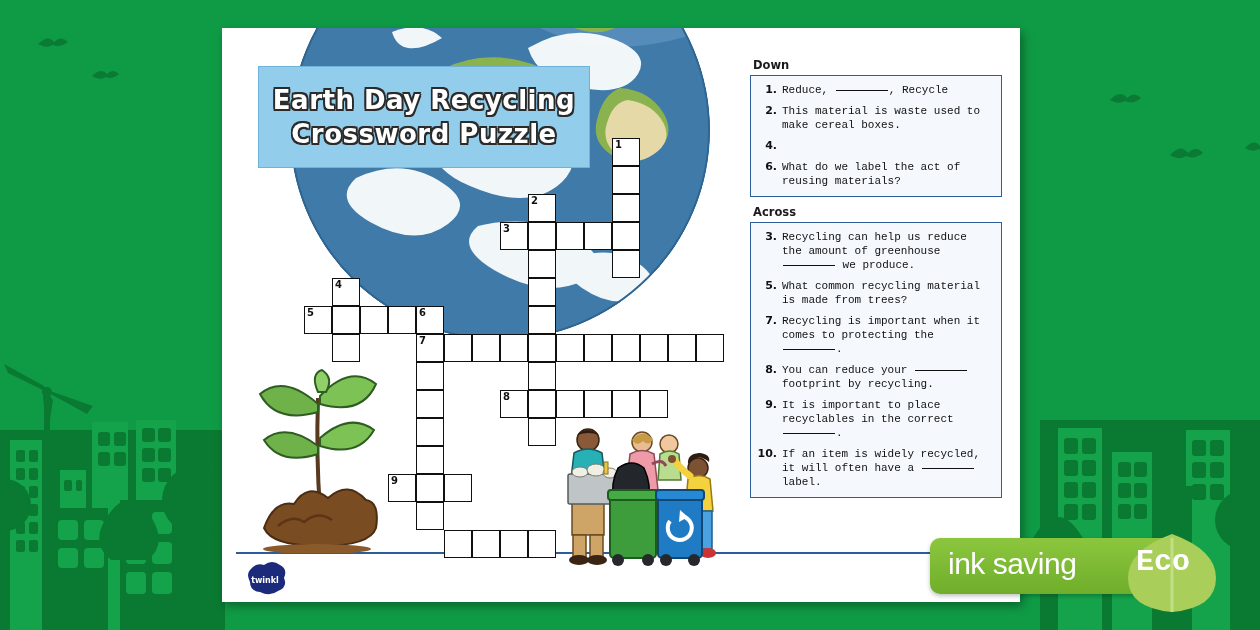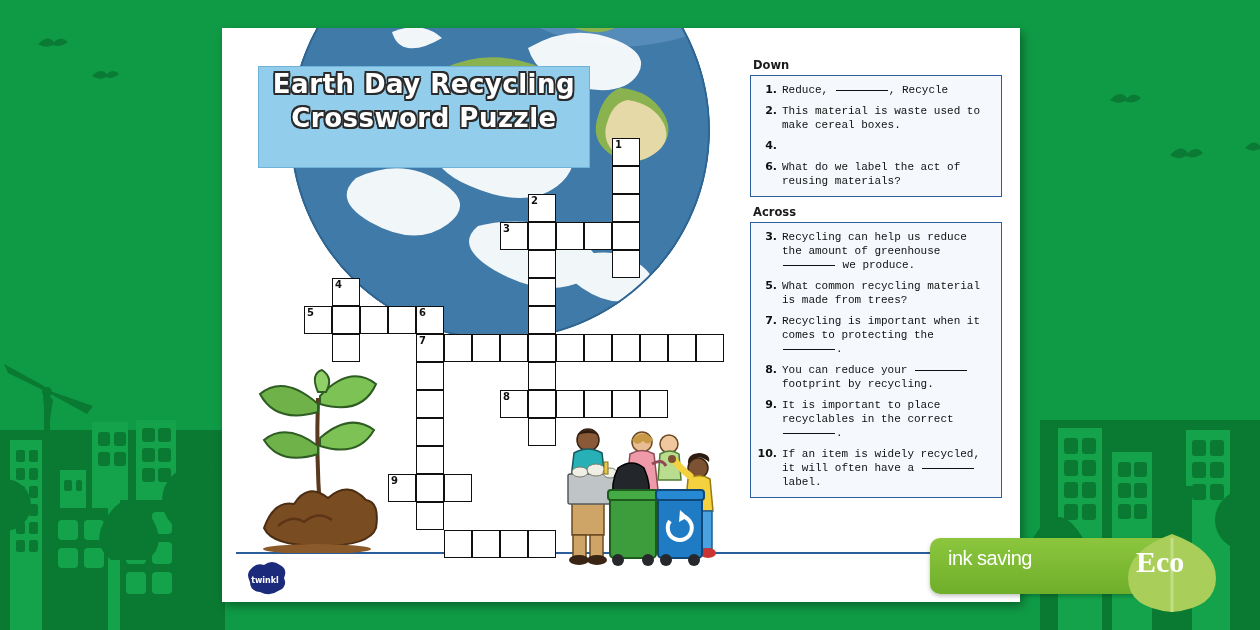--- a/index.html
+++ b/index.html
@@ -23,21 +23,21 @@
   .globe{
     position:absolute;left:68px;top:-108px;width:420px;height:420px;
     border-radius:50%;overflow:hidden;
   }
   .globe svg{display:block;}
 
   
   .title-banner{
     position:absolute;left:36px;top:38px;width:330px;height:100px;
     background:#93cdec;border:1px solid #6fb4d8;
-    display:flex;flex-direction:column;align-items:center;justify-content:flex-start;
+    display:flex;flex-direction:column;align-items:center;justify-content:center;
     z-index:6;
   }
   .title-banner div{
     font-family:"DejaVu Sans",sans-serif;
     font-weight:bold;font-size:26px;line-height:34px;color:#ffffff;
     letter-spacing:.5px;
     text-shadow:
       -1.6px -1.6px 0 #2b2b2b, 1.6px -1.6px 0 #2b2b2b,
       -1.6px  1.6px 0 #2b2b2b, 1.6px  1.6px 0 #2b2b2b,
        0 -1.8px 0 #2b2b2b, 0 1.8px 0 #2b2b2b,
@@ -101,26 +101,26 @@
   
   .eco{position:absolute;left:930px;top:536px;width:300px;height:75px;z-index:20;}
   .eco-pill{
     position:absolute;left:0;top:2px;width:250px;height:56px;
     background:linear-gradient(#8cc63e,#6fae2a);
     border-radius:10px;box-shadow:0 2px 4px rgba(0,0,0,.25);
   }
   .eco-pill span{
     position:absolute;left:18px;top:9px;
     font-family:"Liberation Sans",sans-serif;
-    font-size:20px;color:#ffffff;letter-spacing:-.5px;text-align:center;
+    font-size:30px;color:#ffffff;letter-spacing:-.5px;text-align:center;
   }
   .eco-leaf{position:absolute;left:184px;top:-4px;width:116px;height:80px;}
   .eco-leaf span{
     position:absolute;left:22px;top:13px;
-    font-family:Liberation Serif, serif;
+    font-family:Liberation Mono, monospace;
     font-size:30px;font-weight:bold;color:#ffffff;
   }
 </style>
 </head>
 <body>
 
 <div class="bg">
   <svg viewBox="0 0 1260 630">
     <rect width="1260" height="630" fill="#0f9b45"></rect>
 

